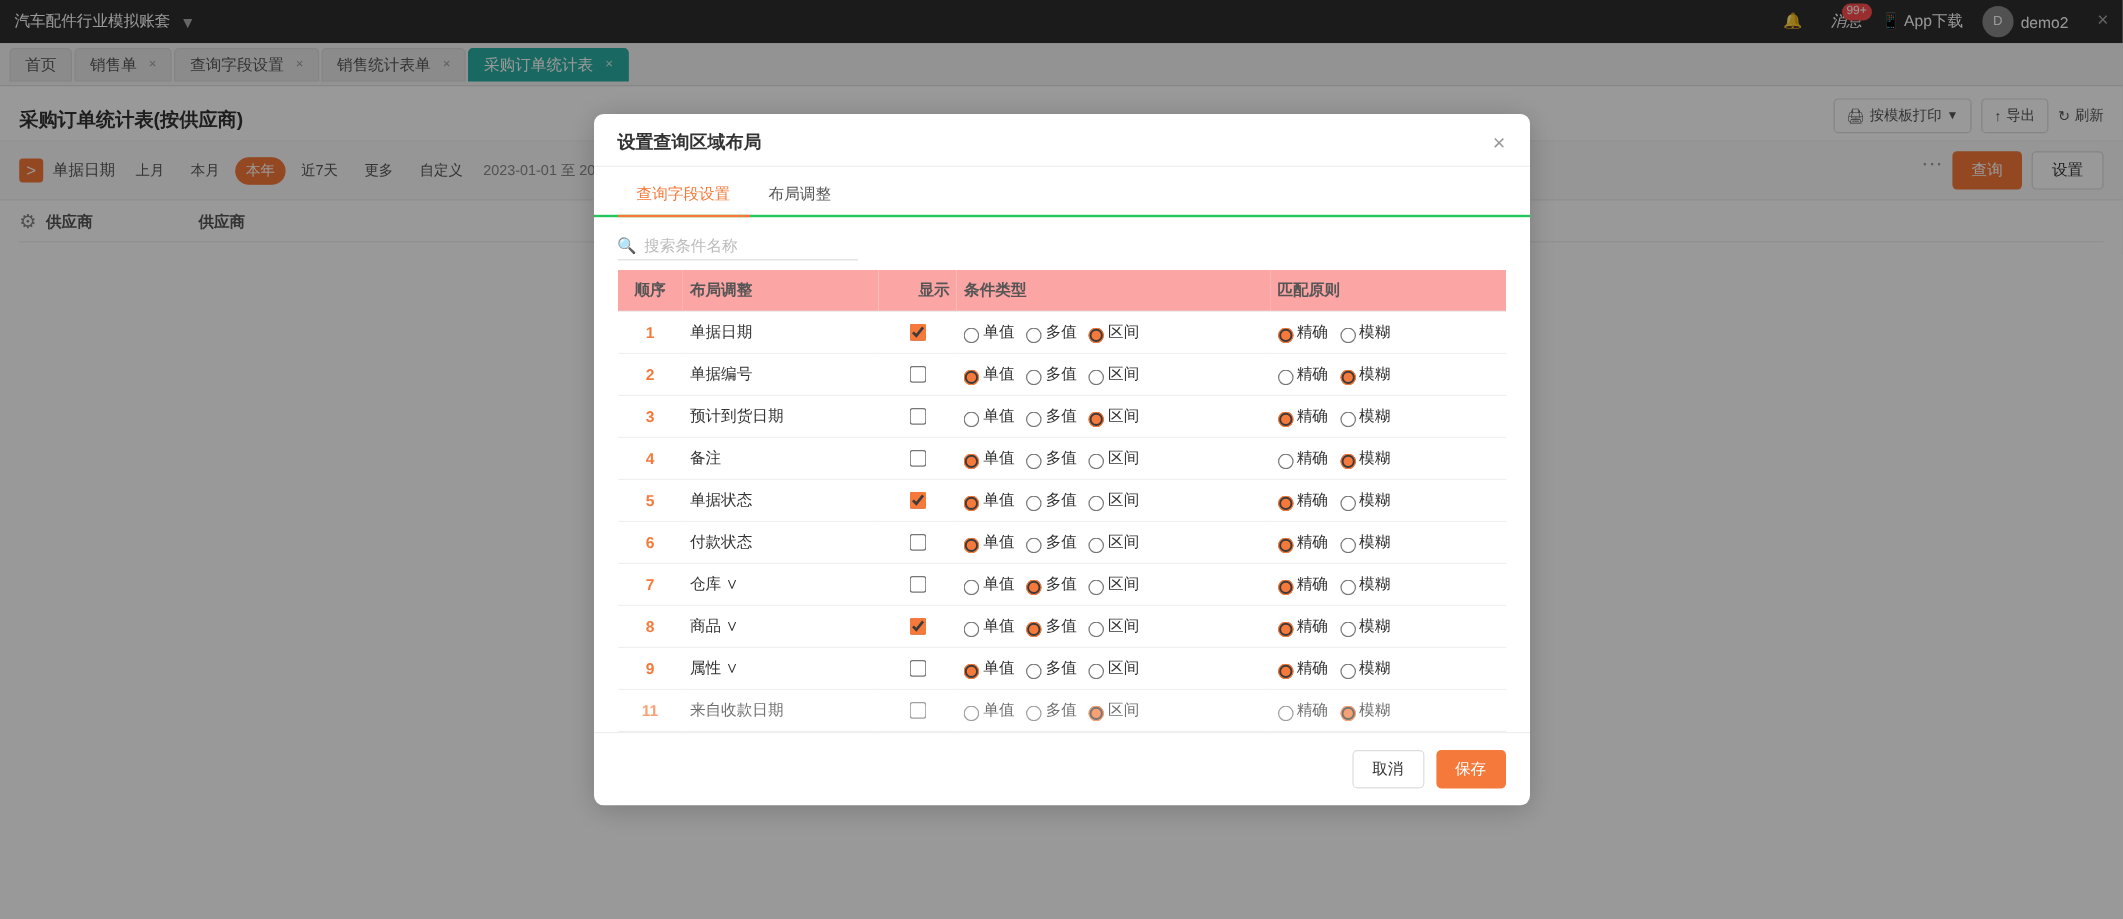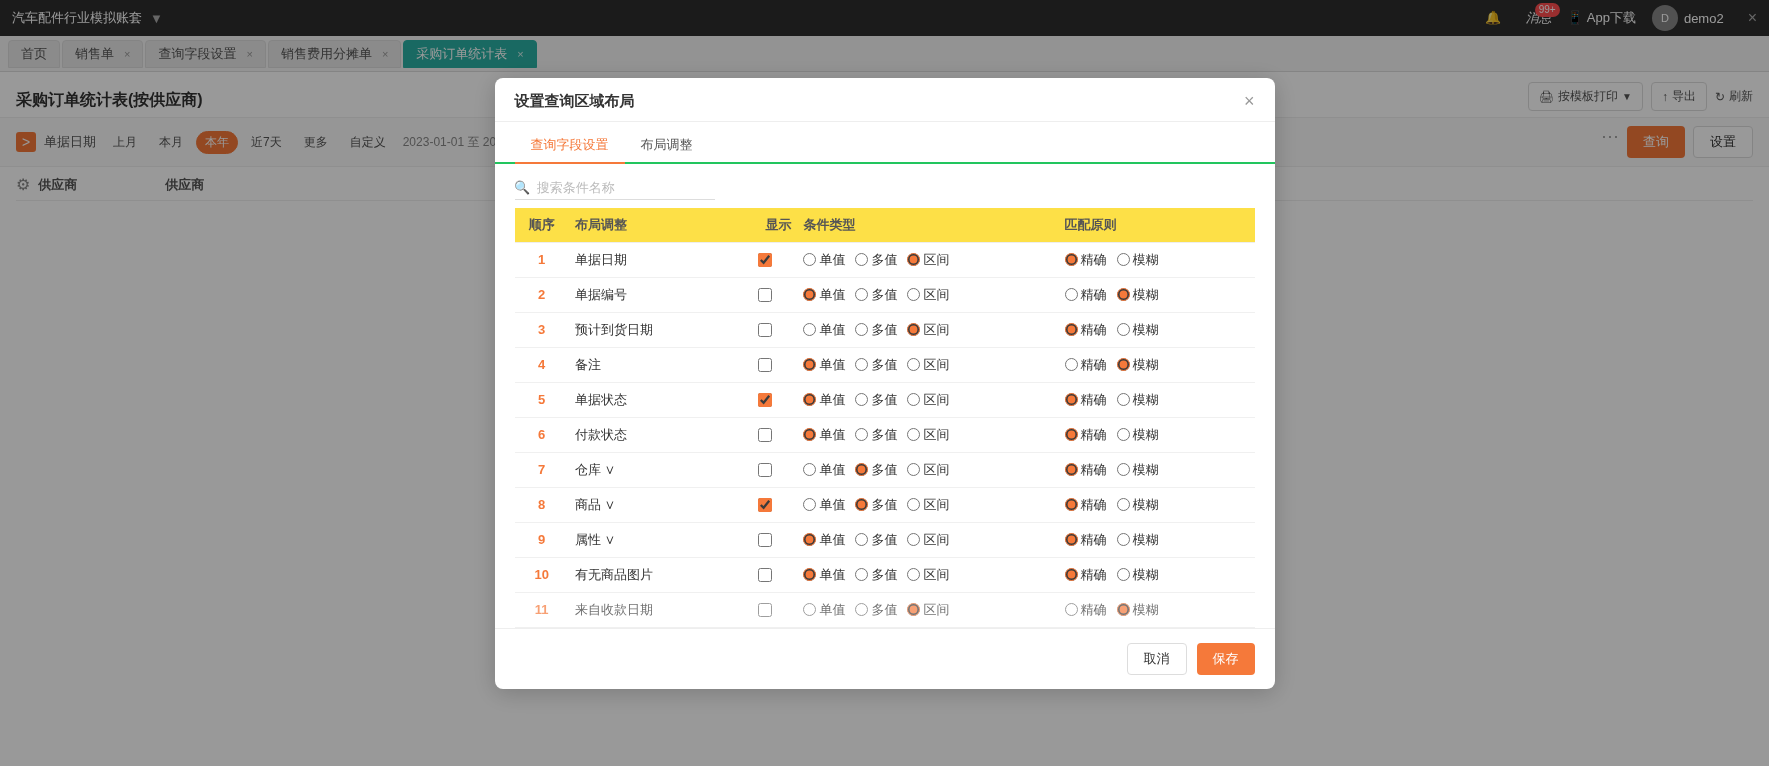--- a/index.html
+++ b/index.html
@@ -177,36 +177,36 @@
     .modal-table {
       width: 100%;
       border-collapse: collapse;
     }
     .modal-table thead tr th {
       text-align: left;
       padding: 8px 6px;
       font-size: 13px;
       color: #555;
       border-bottom: 1px solid #eee;
-      background: #fde047;
+      background: #fca5a5;
       font-weight: 600;
       white-space: nowrap;
     }
     .modal-table tbody tr td {
       padding: 8px 6px;
       font-size: 13px;
       color: #333;
       border-bottom: 1px solid #f0f0f0;
       vertical-align: middle;
     }
     .order-num { color: #f5793a; font-weight: 600; text-align: center; }
 
     
     .radio-group { display: flex; align-items: center; gap: 4px; }
-    .radio-item { display: flex; align-items: center; gap: 3px; cursor: pointer; white-space: nowrap; }
+    .radio-item { display: flex; align-items: flex-end; gap: 3px; cursor: pointer; white-space: nowrap; }
     .radio-item input[type="radio"] { accent-color: #f5793a; cursor: pointer; }
 
     
     .cb-wrap { display: flex; justify-content: center; }
     .cb-wrap input[type="checkbox"] { accent-color: #f5793a; width: 14px; height: 14px; cursor: pointer; }
 
     
     .modal-footer {
       display: flex;
       justify-content: flex-end;
@@ -254,21 +254,21 @@
   </div>
   <div class="tab-item">
     <span>销售单</span>
     <span class="tab-close">×</span>
   </div>
   <div class="tab-item">
     <span>查询字段设置</span>
     <span class="tab-close">×</span>
   </div>
   <div class="tab-item">
-    <span>销售费用分摊单</span>
+    <span>销售统计表单</span>
     <span class="tab-close">×</span>
   </div>
   <div class="tab-item highlight active">
     <span>采购订单统计表</span>
     <span class="tab-close" style="color:rgba(255,255,255,0.8);">×</span>
   </div>
 </div>
 
 <div class="page-content">
   <div class="page-header">
@@ -647,52 +647,20 @@
       <div class="radio-group">
         <label class="radio-item">
           <input type="radio" name="match_8" value="exact" checked="" style=""> 精确
         </label>
         <label class="radio-item" style="margin-left:6px;">
           <input type="radio" name="match_8" value="fuzzy" style=""> 模糊
         </label>
       </div>
               </td>
             </tr>
-            <tr>
-              <td class="order-num" style="text-align: center; color: rgb(245, 121, 58); font-weight: 600;">10</td>
-              <td>有无商品图片</td>
-              <td>
-                <div class="cb-wrap">
-                  <input type="checkbox" style="">
-                </div>
-              </td>
-              <td>
-      <div class="radio-group">
-        <label class="radio-item">
-          <input type="radio" name="type_9" value="single" checked="" style=""> 单值
-        </label>
-        <label class="radio-item" style="margin-left:6px;">
-          <input type="radio" name="type_9" value="multi" style=""> 多值
-        </label>
-        <label class="radio-item" style="margin-left:6px;">
-          <input type="radio" name="type_9" value="range" style=""> 区间
-        </label>
-      </div>
-              </td>
-              <td>
-      <div class="radio-group">
-        <label class="radio-item">
-          <input type="radio" name="match_9" value="exact" checked="" style=""> 精确
-        </label>
-        <label class="radio-item" style="margin-left:6px;">
-          <input type="radio" name="match_9" value="fuzzy" style=""> 模糊
-        </label>
-      </div>
-              </td>
-            </tr>
             <tr style="opacity: 0.7;">
               <td class="order-num" style="text-align: center; color: rgb(245, 121, 58); font-weight: 600;">11</td>
               <td>来自收款日期</td>
               <td>
                 <div class="cb-wrap">
                   <input type="checkbox" style="">
                 </div>
               </td>
               <td>
       <div class="radio-group">

